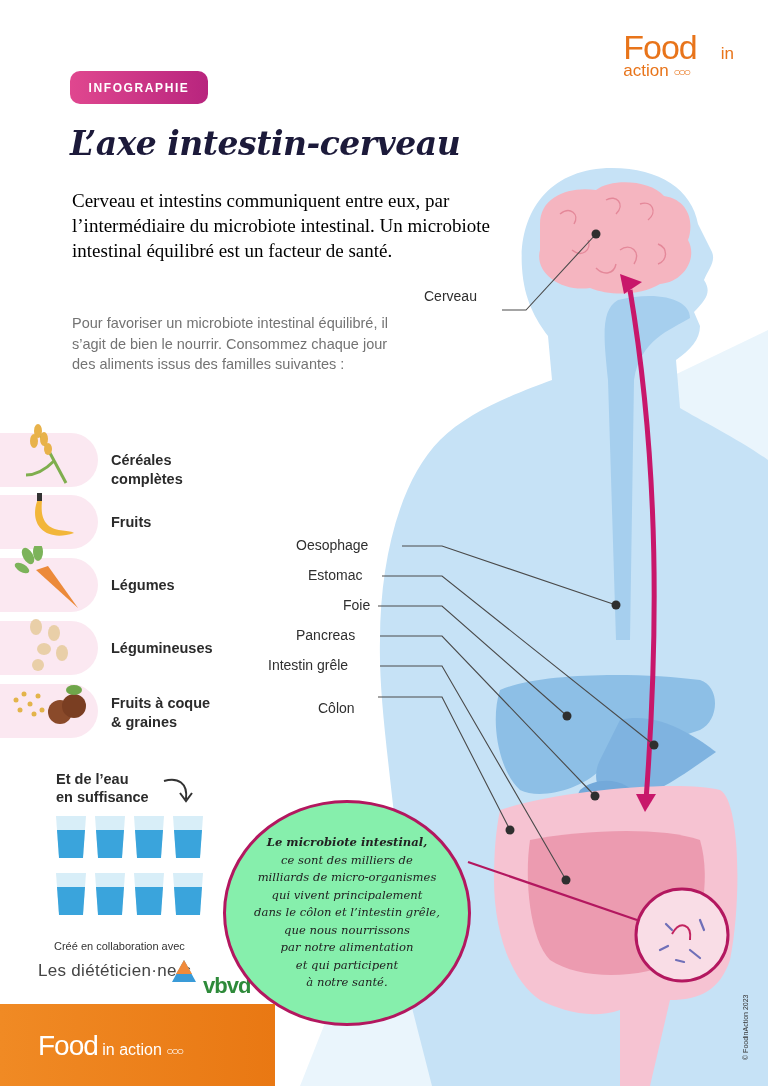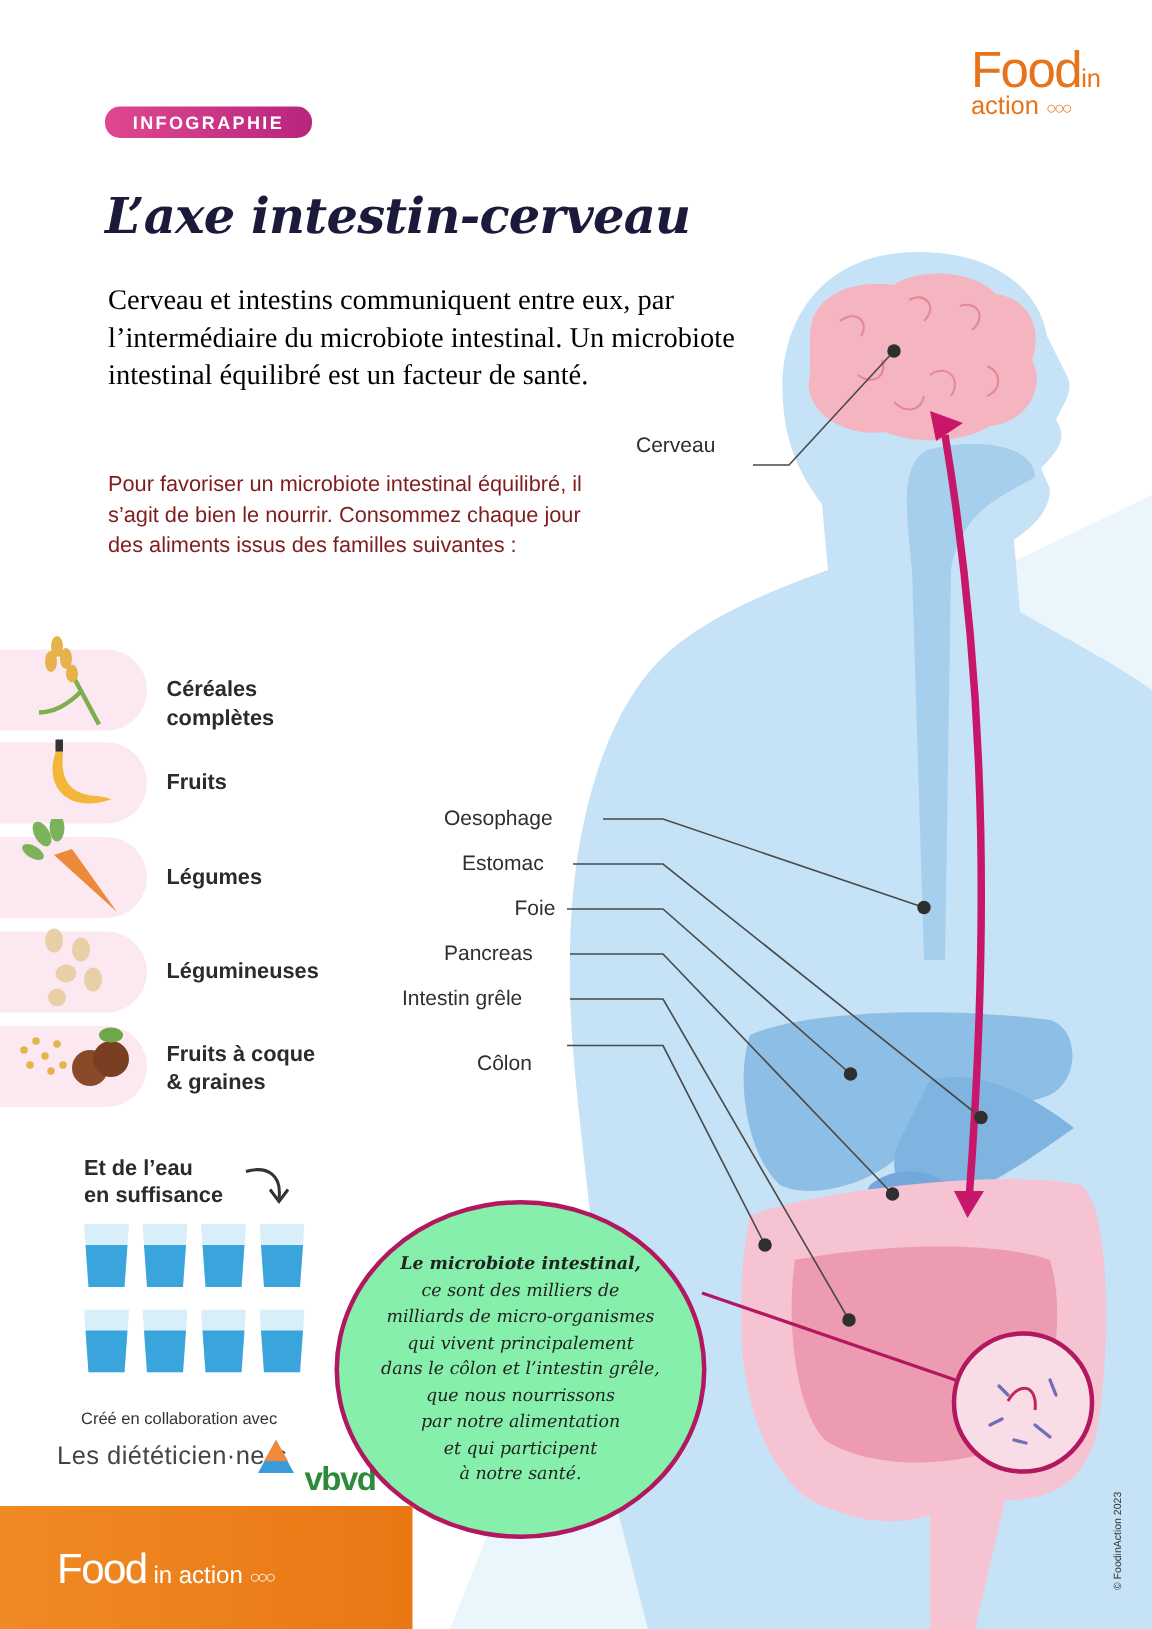--- a/index.html
+++ b/index.html
@@ -1,27 +1,27 @@
 <!DOCTYPE html>
 <html><head>
 <meta charset="utf-8">
 <style>
   html,body{margin:0;padding:0;}
   body{width:768px;height:1086px;position:relative;overflow:hidden;background:#fff;font-family:"Liberation Sans",sans-serif;color:#2b2b2b;}
   .abs{position:absolute;}
   #figure{position:absolute;left:0;top:0;width:768px;height:1086px;}
-  .badge{left:70px;top:71px;width:138px;height:21px;border-radius:10px 10px 10px 10px;background:linear-gradient(90deg,#e0478f,#b8257e);color:#fff;font-weight:bold;font-size:12px;letter-spacing:1.6px;display:flex;align-items:center;justify-content:center;}
+  .badge{left:70px;top:71px;width:138px;height:33px;border-radius:10px 10px 10px 10px;background:linear-gradient(90deg,#e0478f,#b8257e);color:#fff;font-weight:bold;font-size:12px;letter-spacing:1.6px;display:flex;align-items:center;justify-content:center;}
   .logo-top{right:34px;top:30px;color:#e8741a;line-height:1;}
   .logo-top .l1{font-size:34px;letter-spacing:-1px;}
-  .logo-top .l1 small{font-size:17px;letter-spacing:0;}
+  .logo-top .l1 small{font-size:17px;letter-spacing:0;padding-left:24px;}
   .logo-top .l2{font-size:17px;margin-top:-2px;}
   .rings{display:inline-block;font-size:12px;letter-spacing:-2px;vertical-align:middle;}
   h1{position:absolute;left:70px;top:124px;margin:0;font-family:"DejaVu Serif",serif;font-style:italic;font-weight:bold;font-size:33px;color:#1c1a3a;letter-spacing:-0.5px;}
   .lead{left:72px;top:188px;width:420px;font-family:"Liberation Serif",serif;font-size:19px;line-height:25px;color:#000000;}
-  .body{left:72px;top:313px;width:320px;font-size:14.5px;line-height:20.5px;color:#7f1d1d;}
+  .body{left:72px;top:313px;width:320px;font-size:14.5px;line-height:20.5px;color:#737373;}
   .food{left:0;width:235px;}
   .food .pill{position:absolute;left:0;top:0;width:98px;height:54px;background:#fbe8f1;border-radius:0 28px 28px 0;}
   .food .ico{position:absolute;left:14px;top:-12px;width:70px;height:70px;}
   .food .lbl{position:absolute;left:111px;font-weight:bold;font-size:14.5px;line-height:19px;color:#2b2b2b;}
   .water-title{left:56px;top:770px;font-weight:bold;font-size:14.5px;line-height:18px;}
   .glasses{left:56px;top:816px;display:grid;grid-template-columns:repeat(4,30px);gap:15px 9px;}
   .glass{width:30px;height:42px;position:relative;}
   .collab{left:54px;top:940px;font-size:11px;color:#333;}
   .diet{left:38px;top:961px;font-size:17px;color:#444;letter-spacing:0.3px;}
   .vbvd{left:203px;top:956px;font-size:22px;font-weight:bold;color:#2e8a3a;letter-spacing:-1px;margin-top:17px;}

